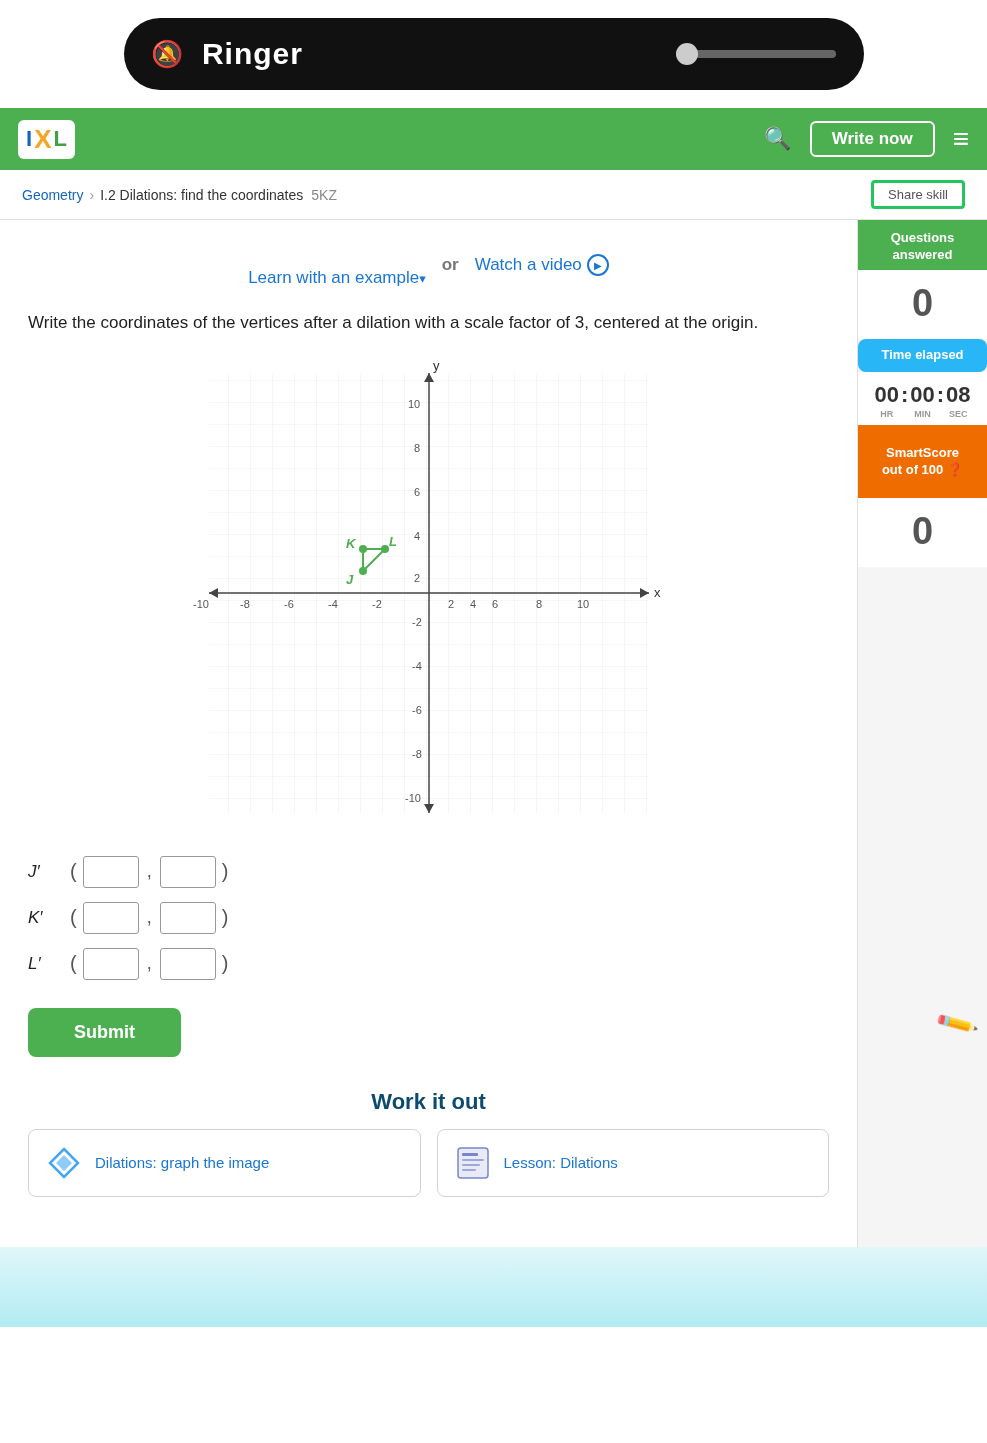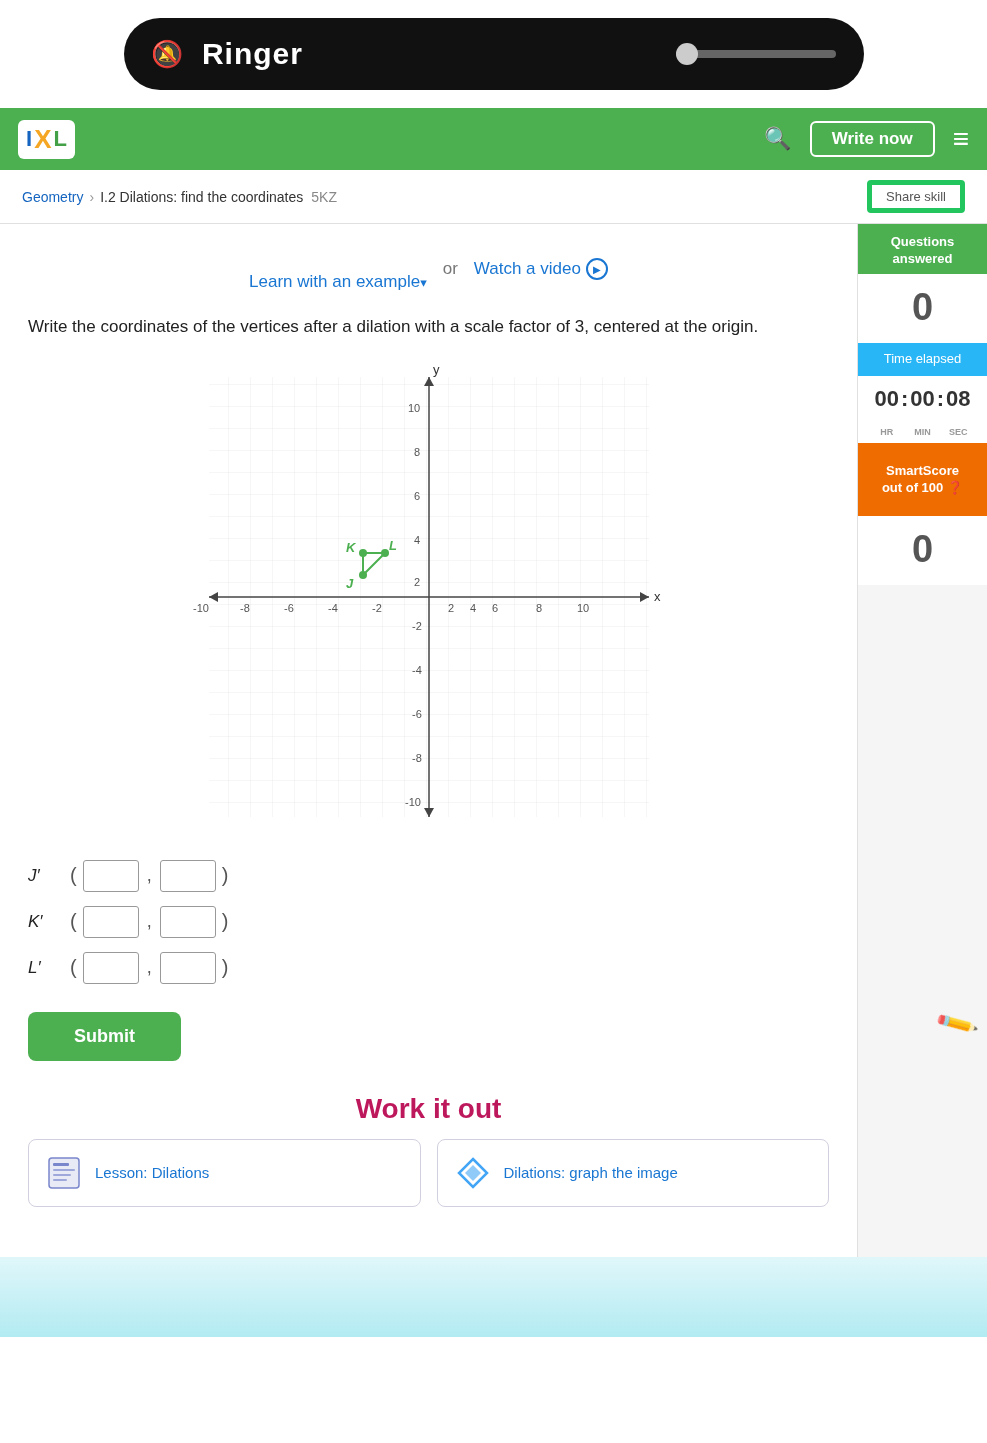--- a/index.html
+++ b/index.html
@@ -86,21 +86,21 @@
       font-size: 14px;
       color: #555;
     }
     .breadcrumb-link { color: #1565c0; text-decoration: none; }
     .breadcrumb-sep { margin: 0 6px; color: #999; }
     .breadcrumb-current { color: #333; font-weight: 500; }
     .skill-code { color: #888; margin-left: 8px; }
     .share-skill-btn {
       margin-left: auto;
       background: transparent;
-      border: 5px solid #22c55e;
+      border: 3px solid #22c55e;
       padding: 4px 14px;
       border-radius: 4px;
       cursor: pointer;
       font-size: 13px;
       color: #555;
     }
 
     
     .main-layout {
       display: flex;
@@ -127,21 +127,21 @@
       font-size: 17px;
     }
     .example-link {
       color: #1976d2;
       text-decoration: none;
       display: flex;
       align-items: center;
       margin-top: 26px;
     }
     .example-link .chevron { font-size: 13px; }
-    .or-text { color: #777; }
+    .or-text { color: #777; font-weight: bold; }
     .video-link {
       color: #1976d2;
       text-decoration: none;
       display: flex;
       align-items: center;
       gap: 5px;
     }
     .play-circle {
       width: 22px;
       height: 22px;
@@ -208,22 +208,22 @@
       display: block;
       margin-bottom: 32px;
     }
 
     
     .work-it-out {
       text-align: center;
       margin-bottom: 14px;
     }
     .work-it-out-title {
-      color: #be185d;
-      font-size: 28px;
+      color: #0c4a6e;
+      font-size: 22px;
       font-weight: bold;
       margin-bottom: 0;
     }
     .work-it-out-subtitle {
       color: #555;
       font-size: 16px;
     }
 
     
     .help-cards {
@@ -272,39 +272,40 @@
       text-align: center;
       padding: 12px 0 14px 0;
       background: #fff;
     }
     .sidebar-time {
       background: #29b6f6;
       color: #fff;
       text-align: center;
       padding: 8px;
       font-size: 13px;
-      font-weight: normal;
+      font-weight: bold;
       line-height: 1.3;
+      border-radius: 8px;
     }
     .sidebar-timer {
       background: #fff;
       text-align: center;
       padding: 10px 0 6px 0;
     }
     .timer-digits {
       display: flex;
       justify-content: center;
       gap: 2px;
       font-size: 22px;
       font-weight: bold;
       color: #333;
       text-align: center;
     }
     .timer-digit-group { display: flex; flex-direction: column; align-items: center; }
-    .timer-label { font-size: 9px; color: #999; margin-top: 15px; }
+    .timer-label { font-size: 9px; color: #999; margin-top: 1px; }
     .timer-colon { font-size: 22px; font-weight: bold; color: #333; padding-top: 0; }
     .sidebar-smart {
       background: #ef6c00;
       color: #fff;
       text-align: center;
       padding: 20px;
       font-size: 13px;
       font-weight: bold;
       line-height: 1.3;
     }
@@ -483,38 +484,38 @@
 
     <div class="work-it-out">
       <div class="work-it-out-title">Work it out</div>
     </div>
 
     <div class="help-cards">
 
       <div class="help-card">
         <div class="help-card-icon">
           <svg width="36" height="36" viewBox="0 0 36 36">
+            <polygon points="18,4 32,18 18,32 4,18" fill="none" stroke="#42a5f5" stroke-width="2.5"></polygon>
+            <polygon points="18,10 26,18 18,26 10,18" fill="#90caf9"></polygon>
+          </svg>
+        </div>
+        <span class="help-card-text">Dilations: graph the image</span>
+      </div>
+
+      <div class="help-card">
+        <div class="help-card-icon">
+          <svg width="36" height="36" viewBox="0 0 36 36">
             <rect x="3" y="3" width="30" height="30" rx="3" fill="#e8eaf6" stroke="#7986cb" stroke-width="1.5"></rect>
             <rect x="7" y="8" width="16" height="3" rx="1" fill="#7986cb"></rect>
             <rect x="7" y="14" width="22" height="2" rx="1" fill="#9fa8da"></rect>
             <rect x="7" y="19" width="18" height="2" rx="1" fill="#9fa8da"></rect>
             <rect x="7" y="24" width="14" height="2" rx="1" fill="#9fa8da"></rect>
           </svg>
         </div>
         <span class="help-card-text">Lesson: Dilations</span>
-      </div>
-
-      <div class="help-card">
-        <div class="help-card-icon">
-          <svg width="36" height="36" viewBox="0 0 36 36">
-            <polygon points="18,4 32,18 18,32 4,18" fill="none" stroke="#42a5f5" stroke-width="2.5"></polygon>
-            <polygon points="18,10 26,18 18,26 10,18" fill="#90caf9"></polygon>
-          </svg>
-        </div>
-        <span class="help-card-text">Dilations: graph the image</span>
       </div>
     </div>
   </div>
 
   <div class="sidebar">
     <div class="sidebar-questions">Questions answered</div>
     <div class="sidebar-count">0</div>
     <div class="sidebar-time">Time elapsed</div>
     <div class="sidebar-timer">
       <div class="timer-digits">

